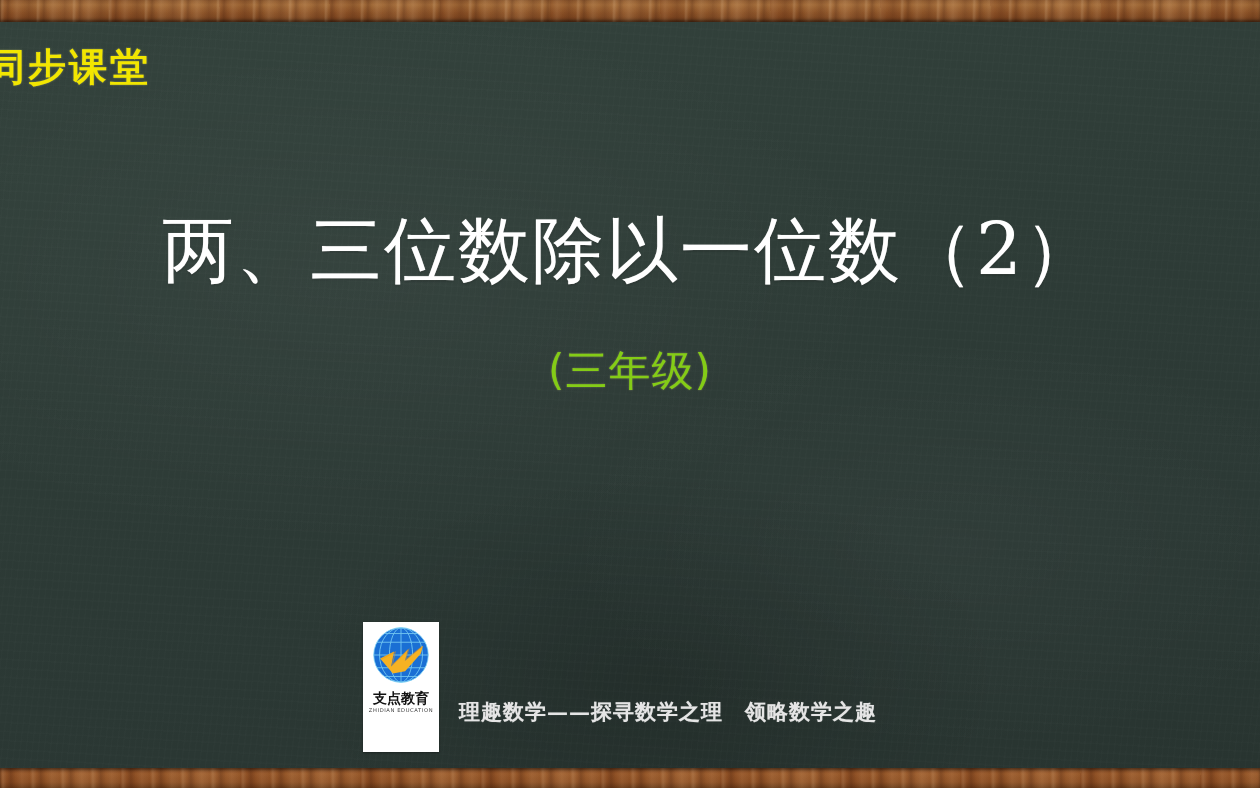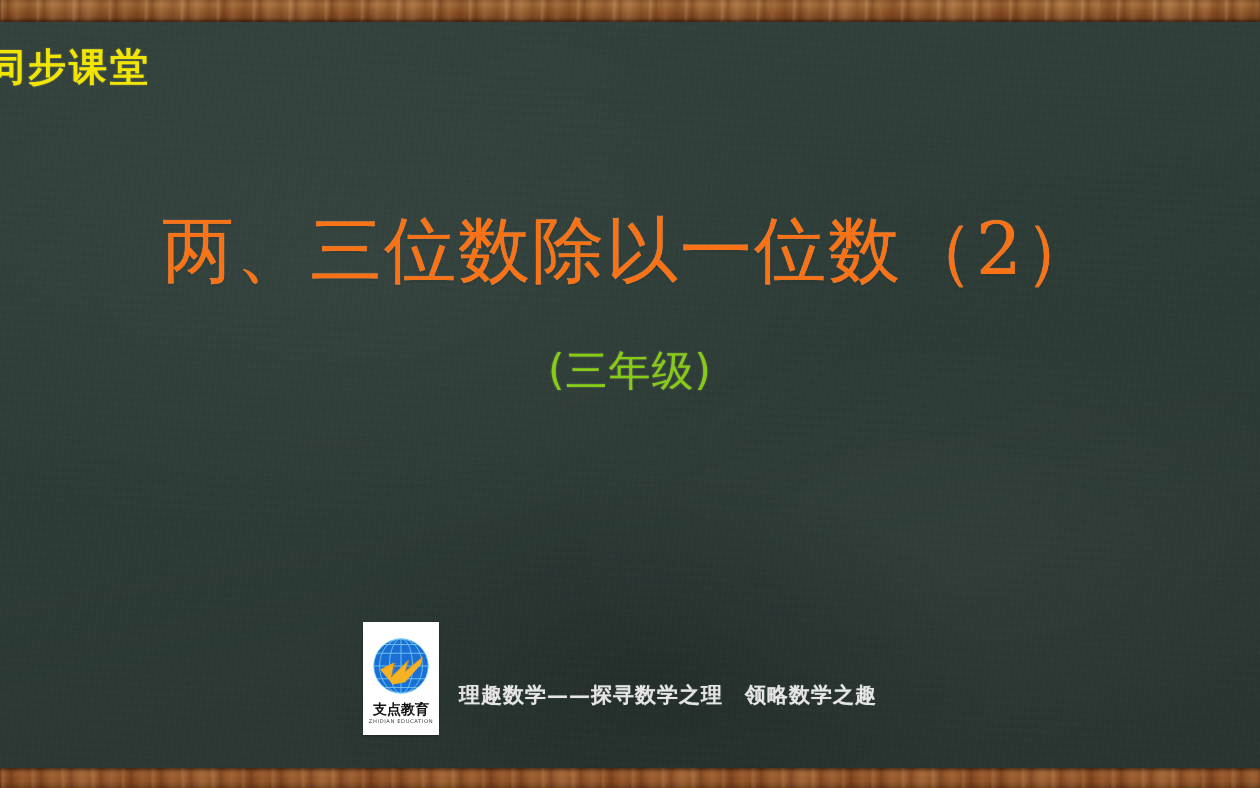--- a/index.html
+++ b/index.html
@@ -113,21 +113,21 @@
     position: absolute;
     left: 0;
     top: 212px;
     width: 1260px;
     text-align: center;
   }
   .main-title {
     font-family: "DejaVu Serif", "Liberation Serif", serif;
     font-size: 72px;
     line-height: 1.08;
-    color: #f97316;
+    color: #ffffff;
     letter-spacing: 2px;
     white-space: nowrap;
     text-shadow:
       0 0 1px rgba(255,255,255,0.55),
       0 1px 2px rgba(0,0,0,0.30);
   }
 
   .subtitle-block {
     position: absolute;
     left: 0;
@@ -149,27 +149,27 @@
   .footer {
     position: absolute;
     left: 363px;
     top: 622px;
     display: flex;
     align-items: flex-end;
   }
 
   .logo-card {
     width: 76px;
-    height: 113px;
+    height: 130px;
     background: #ffffff;
     display: flex;
     flex-direction: column;
     align-items: center;
     justify-content: flex-start;
-    padding-top: 15px;
+    padding-top: 4px;
     box-sizing: border-box;
     box-shadow: 0 1px 2px rgba(0,0,0,0.35);
   }
   .globe {
     width: 58px;
     height: 58px;
     display: block;
   }
   .logo-cn {
     margin-top: 7px;

